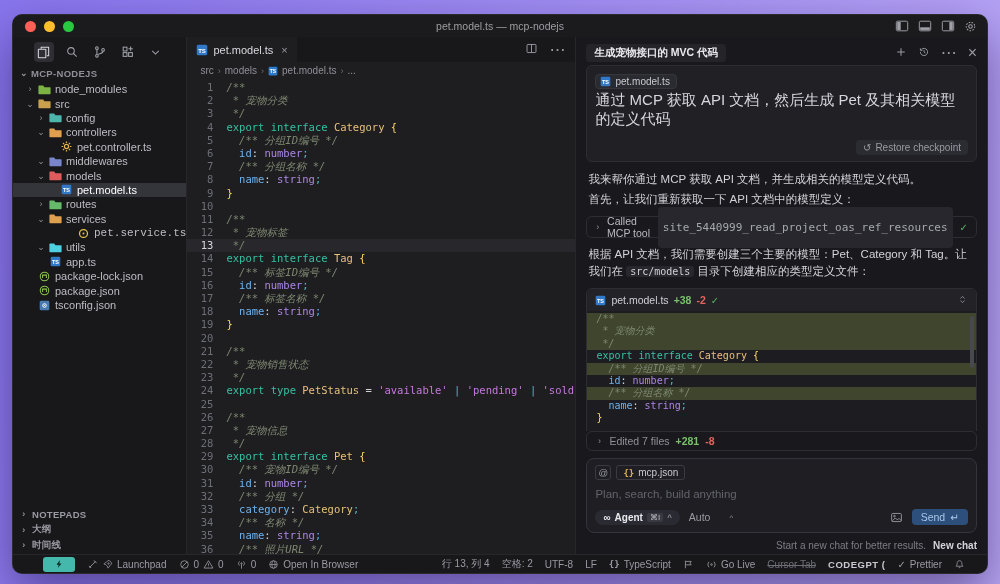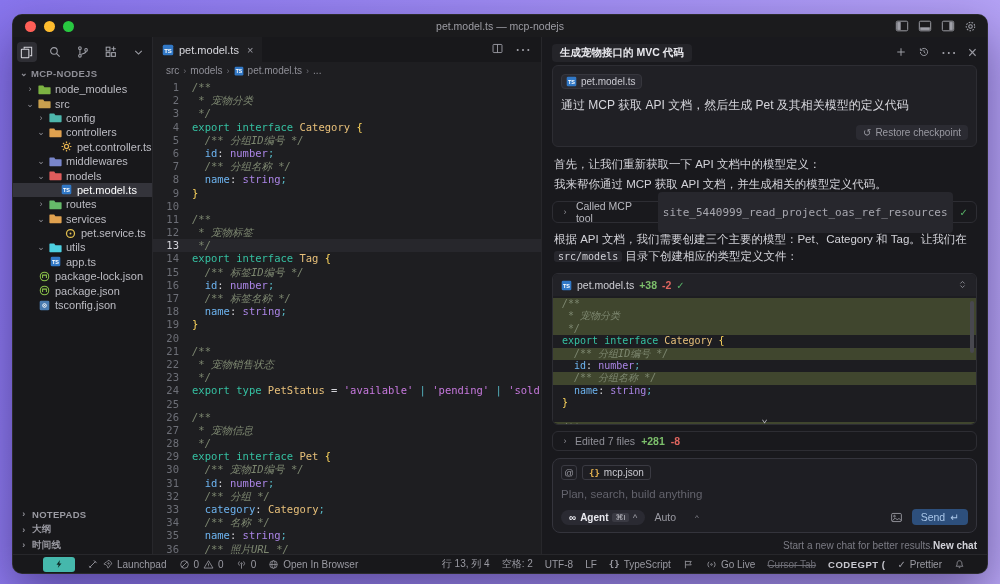--- a/index.html
+++ b/index.html
@@ -46,21 +46,21 @@
   .tc{color:#7d8770;font-style:italic}.tk{color:#35c0a2}.tt{color:#e8c07a}.ty{color:#ffd75e}
   .tv{color:#6db3ef}.tp{color:#ab85e6}.tsr{color:#c678dd}.to{color:#56b6c2}.tw{color:#d4d4d8}
   
   .chat{flex:1;background:#19191d;border-left:1px solid #27272b;display:flex;flex-direction:column;min-width:0}
   .chat-header{flex:0 0 25px;display:flex;align-items:flex-end;gap:8px;padding:0 10px}
   .chat-title{background:#242429;border-radius:4px;padding:2px 8px;font-size:10.5px;font-weight:700;color:#eaeaef}
   .chat-actions{margin-left:auto;display:flex;align-items:center;gap:11px;color:#9a9aa2}
   .chat-scroll{flex:1;overflow:hidden;padding:3px 10px 0;position:relative}
   .user-card{background:#202025;border:1px solid #2d2d33;border-radius:6px;padding:7px 8px 6px;margin-bottom:9px}
   .file-chip{display:inline-flex;align-items:center;gap:4px;background:#2a2a31;border:1px solid #36363d;border-radius:4px;padding:1px 6px 1px 4px;font-size:10px;color:#c9c9d0}
-  .user-text{margin-top:6px;font-size:12px;color:#d6d6dc}
+  .user-text{font-size:15px;color:#d6d6dc}
   .restore-row{display:flex;justify-content:flex-end;margin-top:11px}
   .restore-btn{background:#2b2b32;border-radius:4px;padding:2px 7px;font-size:10px;color:#9a9aa2;display:inline-flex;gap:4px;align-items:center}
   .asst-p{font-size:11.5px;color:#d2d2d8;line-height:17px;margin:3px 2px}
   .tool-row{border:1px solid #2d2d33;border-radius:6px;height:22px;display:flex;align-items:center;gap:7px;padding:0 8px;margin:8px 0;color:#b9b9c0;font-size:10.5px}
   .tool-badge{font-family:"DejaVu Sans Mono",monospace;font-size:11px;background:#27272d;border-radius:4px;padding:14px 5px;color:#a7a7af}
   .tool-check{color:#58b368;font-size:10px}
   .para{font-size:11.5px;color:#d2d2d8;line-height:17px;margin:2px 2px}
   .inline-code{font-family:"DejaVu Sans Mono",monospace;font-size:10px;background:#27272d;border-radius:3px;padding:0 4px;color:#d0d0d6}
   .diff-card{border:1px solid #2d2d33;border-radius:6px;overflow:hidden;margin:8px 0}
   .diff-head{height:22px;background:#222227;display:flex;align-items:center;gap:5px;padding:0 8px;font-size:10.5px;color:#cfcfd5}
@@ -80,21 +80,21 @@
   .braces{color:#e2b04f;font-family:"DejaVu Sans Mono",monospace;font-size:9px;font-weight:700}
   .composer-input{display:block;background:none;border:none;outline:none;color:#d6d6dc;font-size:11.5px;width:100%;margin:8px 0 9px;font-family:"Liberation Sans",sans-serif}
   .composer-input::placeholder{color:#63636c}
   .composer-foot{display:flex;align-items:center;gap:9px}
   .agent-pill{display:inline-flex;align-items:center;gap:4px;background:#2a2a32;border-radius:10px;padding:2px 8px;font-size:10px;color:#e9e9ef;font-weight:700}
   .kbd{background:#3a3a43;border-radius:2px;font-size:8px;padding:0 3px;color:#b9b9c0;font-weight:400}
   .caret{color:#8f8f97;font-size:8px}
   .mode{color:#9a9aa2;font-size:10.5px;display:flex;align-items:center;gap:19px}
   .img-btn{margin-left:auto;color:#9a9aa2;display:flex}
   .send-btn{background:#2d4f7c;color:#a9c6e8;border-radius:4px;padding:2px 9px;font-size:10.5px;display:inline-flex;gap:5px;align-items:center}
-  .hint-row{display:flex;justify-content:flex-end;align-items:center;font-size:10px;color:#7c7c85;margin-top:7px}
+  .hint-row{display:flex;justify-content:flex-end;align-items:center;gap:7px;font-size:10px;color:#7c7c85;margin-top:7px}
   .hint-action{color:#d3d3da;font-weight:700}
   
   .statusbar{flex:0 0 19px;background:#18181b;border-top:1px solid #27272b;display:flex;align-items:center;font-size:10px;color:#9a9aa2;padding-right:16px}
   .remote-badge{margin-left:30px;background:#45b8ac;height:15px;display:flex;align-items:center;padding:0 11px;border-radius:3px}
   .sb-item{display:flex;align-items:center;gap:4px;padding:0 6px;white-space:nowrap}
   .sb-right{margin-left:auto;display:flex;align-items:center}
   .strike{text-decoration:line-through;color:#6e6e76}
   .codegpt{font-weight:700;color:#c9c9d0;letter-spacing:.5px;font-size:9.5px}
   svg{flex:0 0 auto}
 </style>
@@ -266,21 +266,21 @@
           </div>
           <div class="trow" style="padding-left: 24px;">
             <span class="chev">⌄</span>
             <span class="ticon">
               <svg width="13" height="13" viewBox="0 0 16 16">
                 <path d="M1.2 3.2h5.2l1.5 1.9h6.9c.4 0 .7.3.7.7v7c0 .5-.4.9-.9.9H1.4a.9.9 0 0 1-.9-.9V3.9c0-.4.3-.7.7-.7z" fill="#e0a14f"></path>
               </svg>
             </span>
             <span>services</span>
           </div>
-          <div class="trow" style="padding-left: 39px;">
+          <div class="trow" style="padding-left: 52px; font-family: Liberation Mono, monospace;">
             <span class="chev"></span>
             <span class="ticon">
               <svg width="11" height="11" viewBox="0 0 16 16" fill="none" stroke="#e2c04f" stroke-width="1.8">
                 <circle cx="8" cy="8" r="5.8"></circle>
                 <circle cx="8" cy="8" r="1.4" fill="#e2c04f" stroke="none"></circle>
               </svg>
             </span>
             <span>pet.service.ts</span>
           </div>
           <div class="trow" style="padding-left: 24px;">
@@ -448,22 +448,22 @@
           </span>
           <div class="user-text">通过 MCP 获取 API 文档，然后生成 Pet 及其相关模型的定义代码</div>
           <div class="restore-row">
             <span class="restore-btn">
               <span>↺</span>
               <span>Restore checkpoint</span>
             </span>
           </div>
         </div>
 
+        <div class="asst-p">我来帮你通过 MCP 获取 API 文档，并生成相关的模型定义代码。</div>
         <div class="asst-p">首先，让我们重新获取一下 API 文档中的模型定义：</div>
-        <div class="asst-p">我来帮你通过 MCP 获取 API 文档，并生成相关的模型定义代码。</div>
 
         <div class="tool-row">
           <span class="chev">›</span>
           <span>Called MCP tool</span>
           <span class="tool-badge">site_5440999_read_project_oas_ref_resources</span>
           <span class="tool-check">✓</span>
         </div>
 
         <div class="para"><span>根据 API 文档，我们需要创建三个主要的模型：Pet、Category 和 Tag。让我们在 </span><span class="inline-code">src/models</span><span> 目录下创建相应的类型定义文件：</span></div>
 

